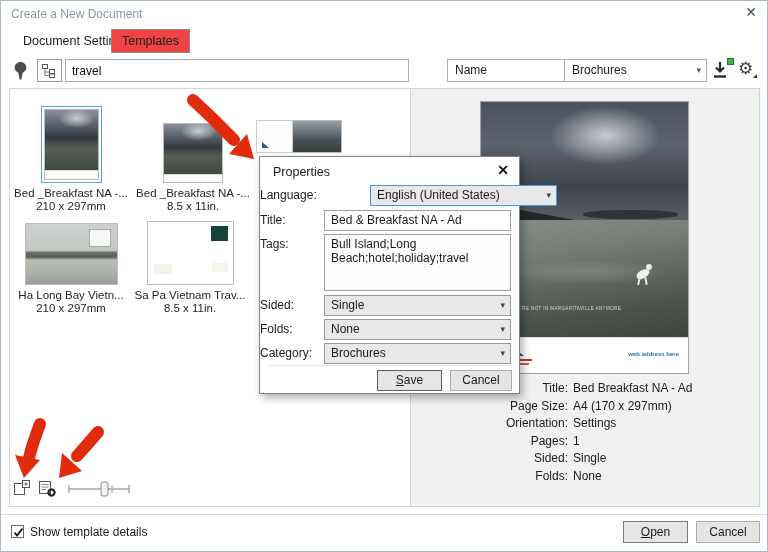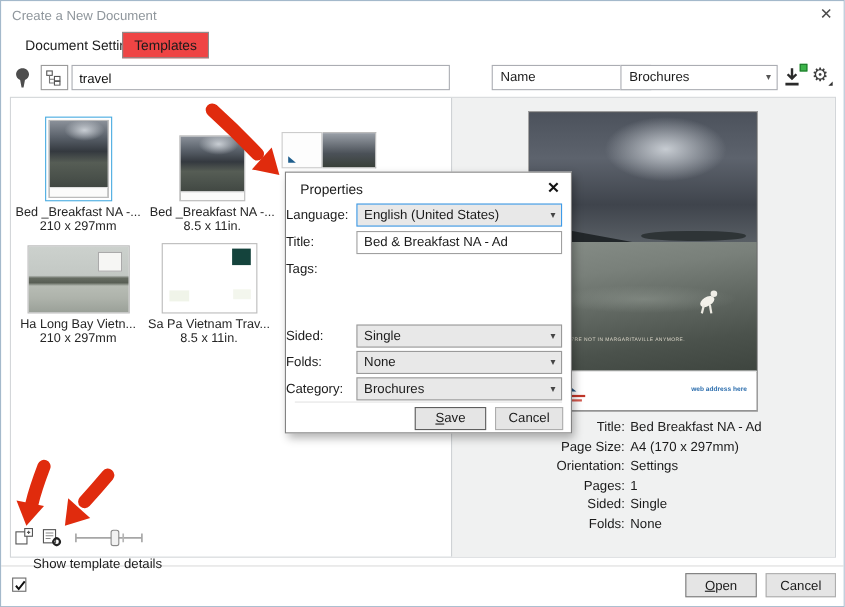--- a/index.html
+++ b/index.html
@@ -99,35 +99,35 @@
   
   .popup { position:absolute; left:258px; top:155px; width:261px; height:238px; background:#fff;
     border:1px solid #838383; box-shadow:3px 4px 8px rgba(0,0,0,.3); z-index:30; }
   .p-title { position:absolute; left:13px; top:8px; font-size:12.5px; color:#1b1b1b; }
   .p-close { position:absolute; right:10px; top:5px; font-size:14px; font-weight:bold; color:#111; cursor:pointer; }
   .plabel { position:absolute; left:0; width:59px; font-size:12px; }
   .pfield { position:absolute; left:64px; width:187px; height:21px; border:1px solid #a0a0a0;
     font-size:12px; line-height:19px; padding:0 6px; background:#fff; white-space:nowrap; overflow:hidden; }
   .pcombo { background:#e8e8e8; border-color:#9a9a9a; padding-right:18px; cursor:pointer; }
   .pcombo .arr { position:absolute; right:5px; top:0; line-height:19px; font-size:9px; color:#444; }
-  .pfocus { border:1px solid #3d9be9; }
+  .pfocus { border:1px solid #3d9be9;margin-left:46px; }
   .ptags { height:57px; line-height:14px; padding:2px 6px; white-space:normal; background:#fdfdfd; }
   .p-sep { position:absolute; left:8px; right:8px; top:208px; border-top:1px solid #e3e3e3; }
   .pbtn { position:absolute; top:213px; height:21px; background:#e5e5e5; border:1px solid #adadad;
     font-size:12px; text-align:center; cursor:pointer; }
   .pbtn span { display:block; line-height:19px; }
   .pbtn-save { left:117px; width:65px; border-color:#5e5e5e; }
   .pbtn-cancel { left:190px; width:62px; }
   .accesskey span::first-letter { text-decoration:underline; }
 
   
   .foot-sep { position:absolute; left:0; right:0; top:513px; border-top:1px solid #dcdcdc; }
   .chk { position:absolute; left:10px; top:524px; width:13px; height:13px; border:1px solid #6b6b6b; background:#fff; cursor:pointer; }
   .chk svg { position:absolute; left:0; top:0; }
-  .chk-label { position:absolute; left:29px; top:504px; font-size:12px; cursor:default; }
+  .chk-label { position:absolute; left:29px; top:524px; font-size:12px; cursor:default; }
   .fbtn { position:absolute; top:520px; height:22px; background:#e5e5e5; border:1px solid #adadad;
     font-size:12px; text-align:center; cursor:pointer; }
   .fbtn span { display:block; line-height:20px; }
   .fbtn-open { left:622px; width:65px; border-color:#7a7a7a; }
   .fbtn-cancel { left:695px; width:64px; }
 
   .arrows { position:absolute; left:0; top:0; width:768px; height:552px; pointer-events:none; z-index:40; }
 </style>
 </head>
 <body>
@@ -302,20 +302,21 @@
     <span class="plabel" style="top:31px;">Language:</span>
     <div class="pfield pcombo pfocus" style="top:28px;">
       <span>English (United States)</span>
       <span class="arr">▾</span>
     </div>
 
     <span class="plabel" style="top:56px;">Title:</span>
     <div class="pfield" style="top:53px;">Bed &amp; Breakfast NA - Ad</div>
 
     <span class="plabel" style="top:80px;">Tags:</span>
+    <div class="pfield ptags" style="top:77px;">Bull Island;Long Beach;hotel;holiday;travel</div>
 
     <span class="plabel" style="top:141px;">Sided:</span>
     <div class="pfield pcombo" style="top:138px;">
       <span>Single</span>
       <span class="arr">▾</span>
     </div>
 
     <span class="plabel" style="top:165px;">Folds:</span>
     <div class="pfield pcombo" style="top:162px;">
       <span>None</span>

